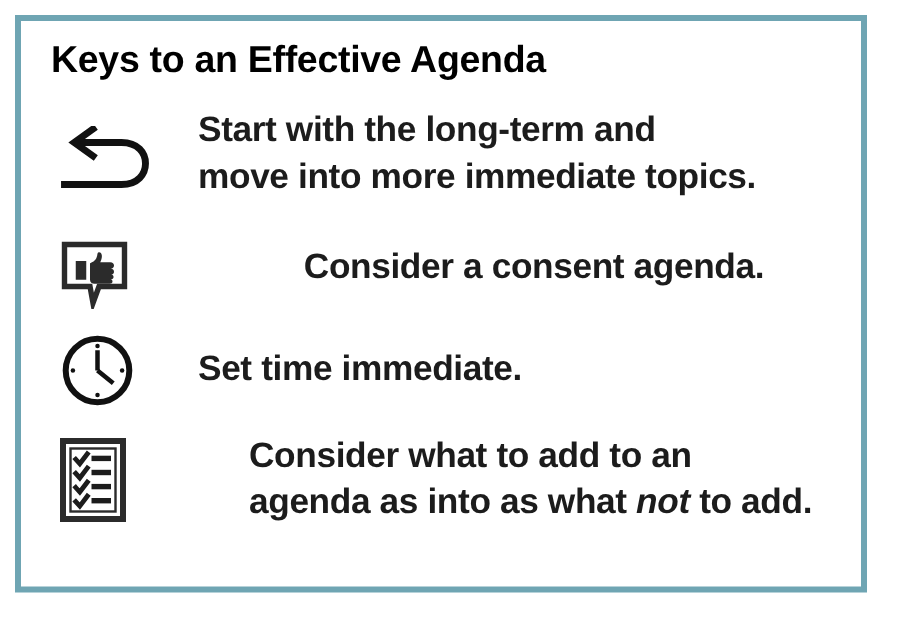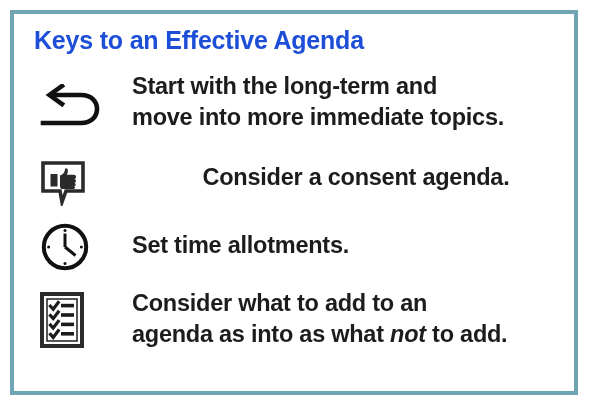--- a/index.html
+++ b/index.html
@@ -22,21 +22,21 @@
     box-sizing: border-box;
     border: 4px solid #6fa5b3;
     background: #ffffff;
   }
   #card-title {
     position: absolute;
     left: 20px;
     top: 12px;
     font-size: 25px;
     font-weight: bold;
-    color: #1d4ed8;
+    color: #000000;
     letter-spacing: -0.2px;
     white-space: nowrap;
   }
   #rows {
     position: absolute;
     left: 0;
     top: 56px;
     width: 100%;
   }
   .row {
@@ -65,21 +65,21 @@
 
   
   #row-1 { height: 84px; }
   #row-1 .row-icon { height: 70px; align-items: flex-start; padding-top: 14px; }
   #row-2 { height: 62px; text-align: center; }
   #row-2 .row-icon { height: 58px; }
   #row-2 .row-text { padding-top: 8px; padding-left: 6px; }
   #row-3 { height: 66px; }
   #row-3 .row-icon { height: 62px; }
   #row-3 .row-text { padding-top: 14px; }
-  #row-4 { height: 84px; }
+  #row-4 { height: 84px; gap: 34px; }
   #row-4 .row-icon { height: 76px; align-items: flex-start; padding-top: 10px; }
   #row-4 .row-text { padding-top: 6px; }
 
   svg { display: block; }
 </style>
 </head>
 <body>
 
 <div id="card">
 
@@ -130,21 +130,21 @@
           <circle cx="41.4" cy="25" r="1.5" fill="#111111"></circle>
           <circle cx="25" cy="41.4" r="1.5" fill="#111111"></circle>
           <circle cx="8.6" cy="25" r="1.5" fill="#111111"></circle>
 
           <line x1="25" y1="25" x2="25" y2="11.5" stroke="#111111" stroke-width="3" stroke-linecap="butt"></line>
 
           <line x1="25" y1="25" x2="35.5" y2="33.5" stroke="#111111" stroke-width="3" stroke-linecap="butt"></line>
         </svg>
       </div>
       <div class="row-text">
-        <span>Set time allotments.</span>
+        <span>Set time immediate.</span>
       </div>
     </div>
 
     <div class="row" id="row-4">
       <div class="row-icon">
         <svg width="44" height="56" viewBox="0 0 44 56" aria-hidden="true">
           <rect x="2" y="2" width="40" height="52" fill="none" stroke="#2b2b2b" stroke-width="4"></rect>
           <rect x="7" y="7" width="30" height="42" fill="none" stroke="#2b2b2b" stroke-width="1.6"></rect>
 
           <g fill="none" stroke="#1c1c1c" stroke-width="3.2" stroke-linecap="square">

